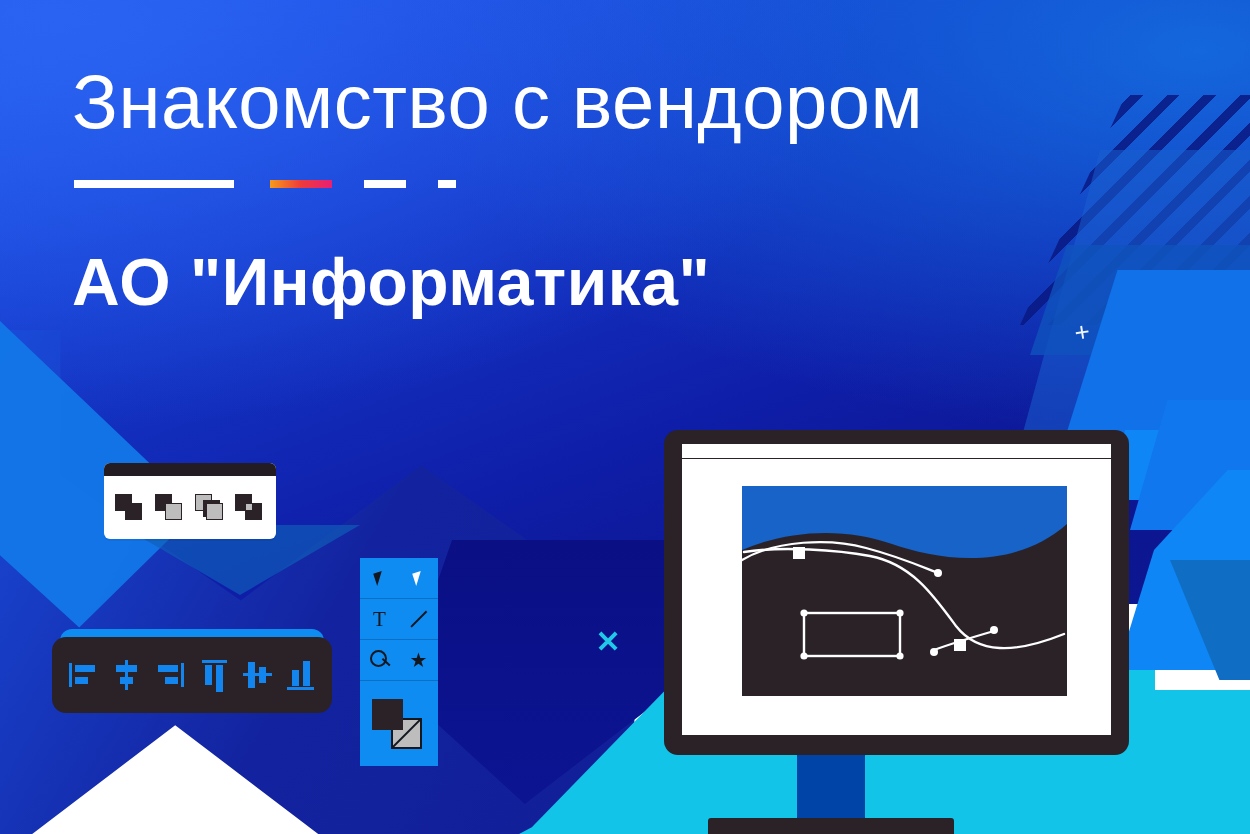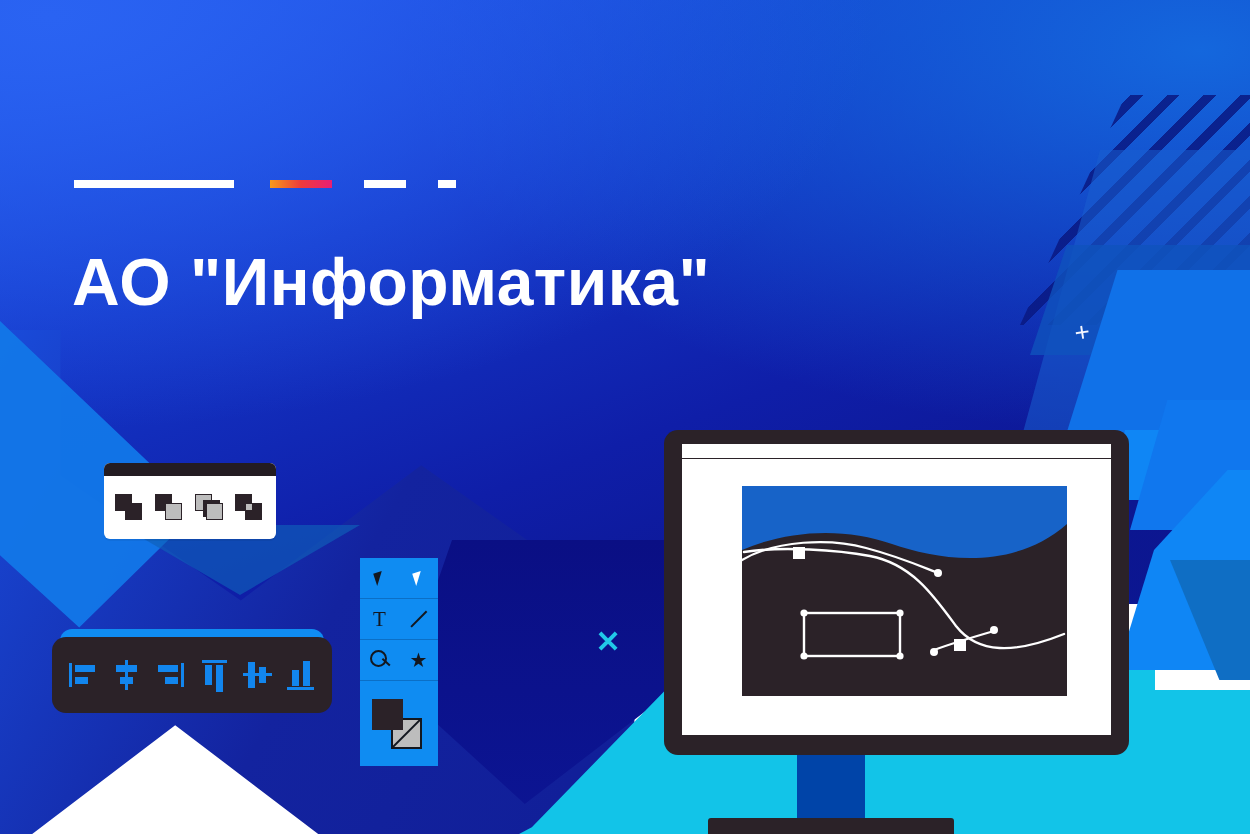--- a/index.html
+++ b/index.html
@@ -254,20 +254,21 @@
 
   <div class="shape chev-b"></div>
   <div class="shape chev-f"></div>
   <div class="shape chev-c"></div>
   <div class="shape chev-d"></div>
   <div class="shape chev-e"></div>
 
   <div class="shape plus-mark">+</div>
   <div class="shape x-mark">✕</div>
 
+  <div class="headline">Знакомство с вендором</div>
 
   <div class="dash-row">
     <span class="dash d1"></span>
     <span class="dash d2"></span>
     <span class="dash d3"></span>
     <span class="dash d4"></span>
   </div>
 
   <div class="subtitle">АО "Информатика"</div>
 

